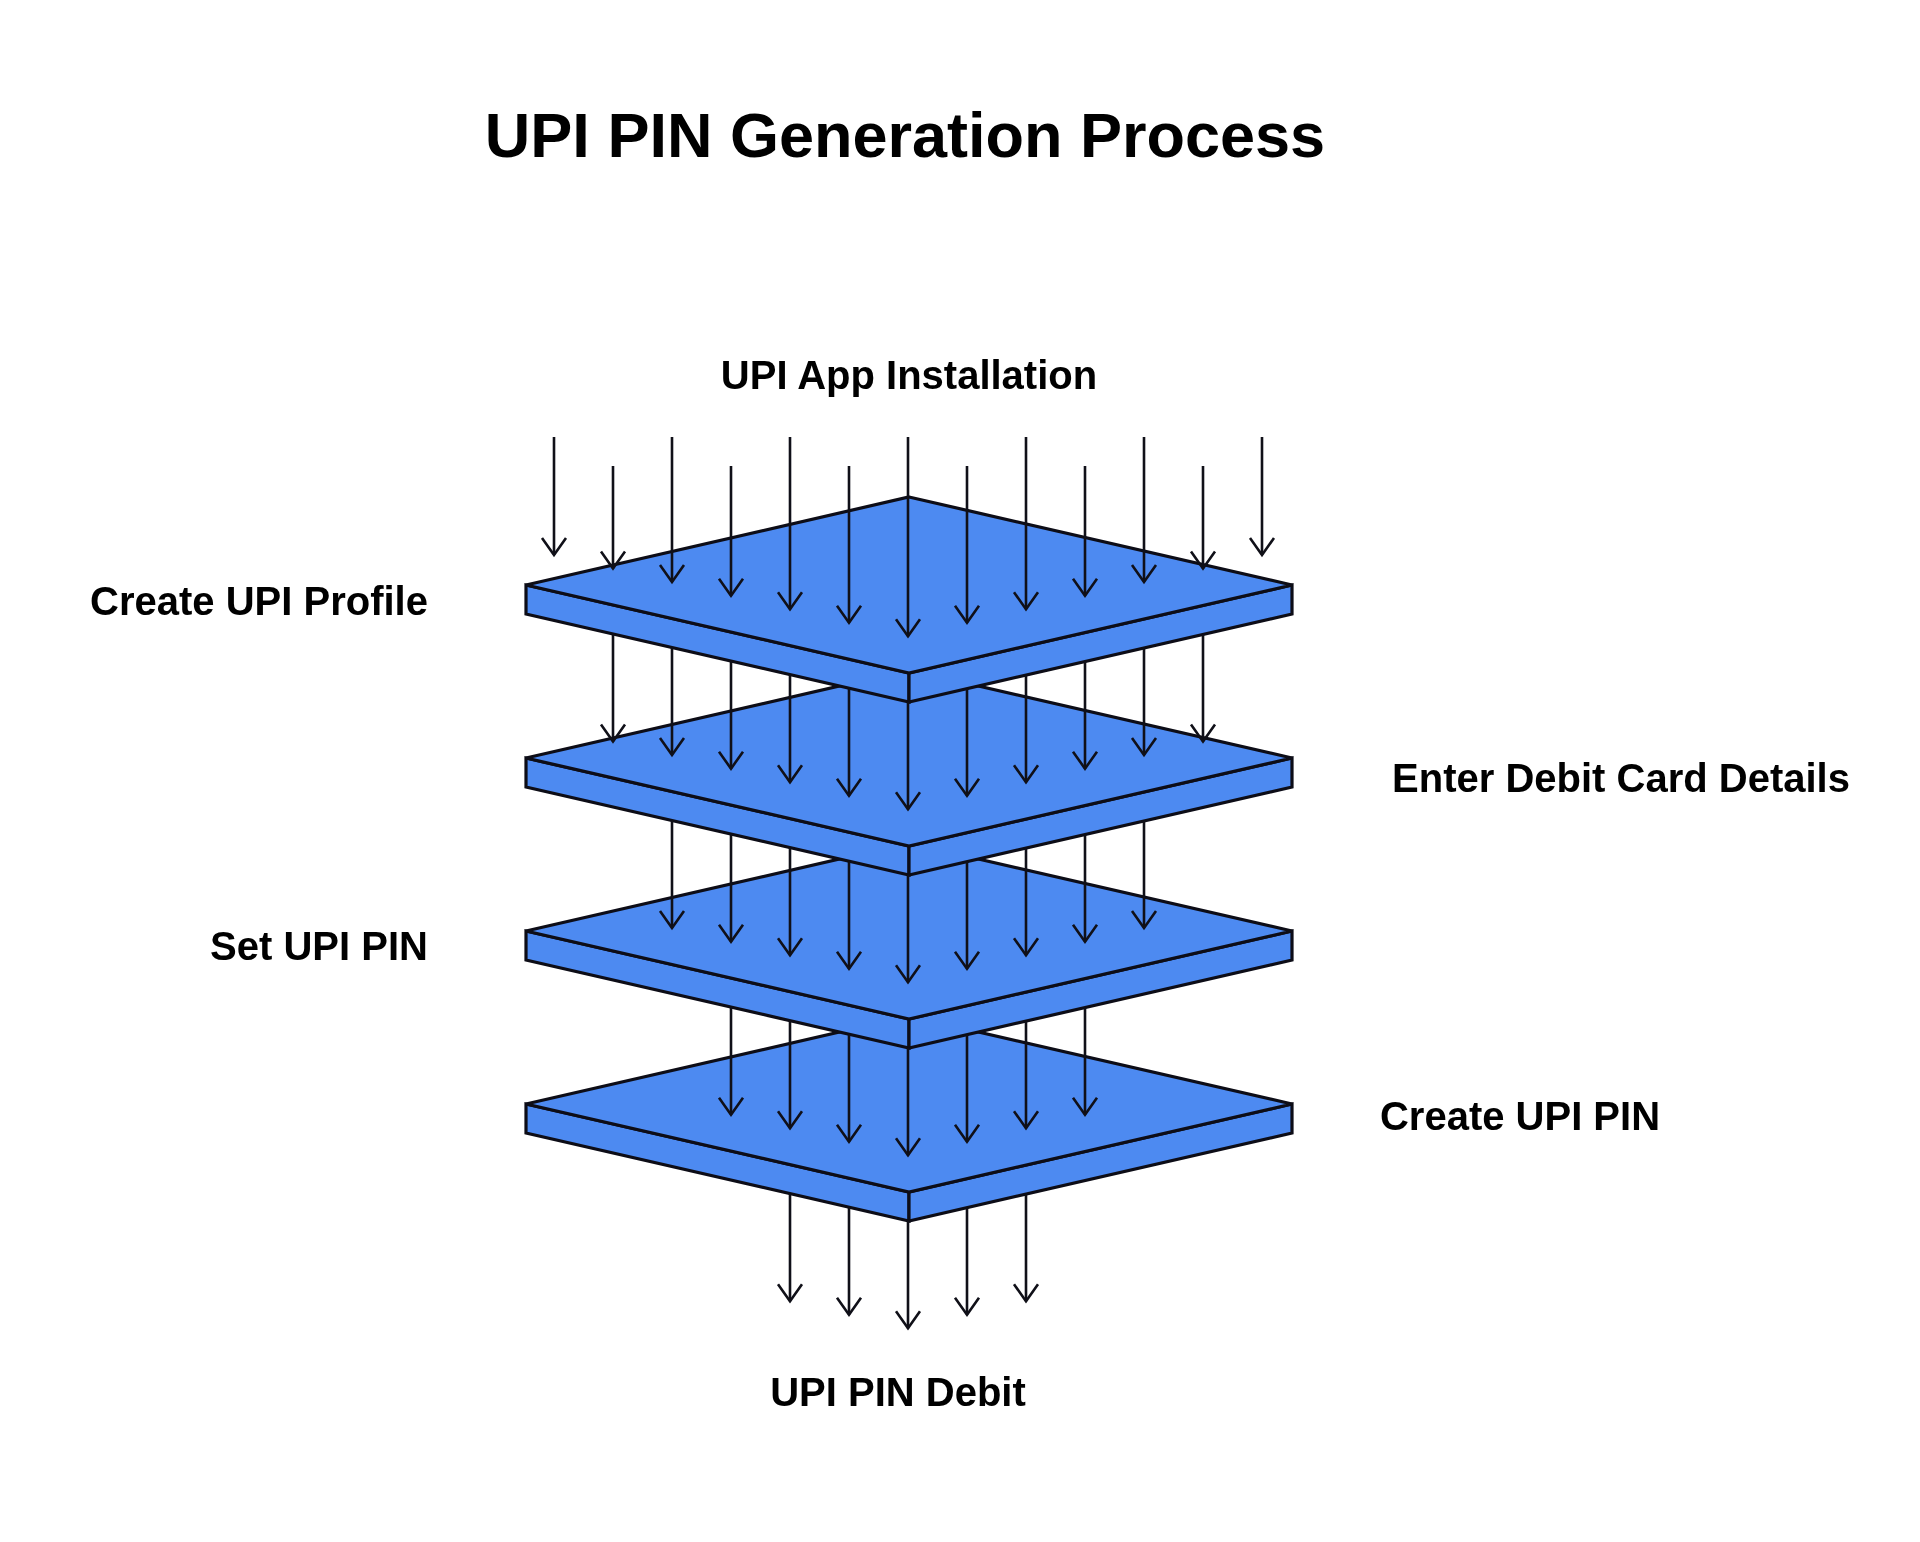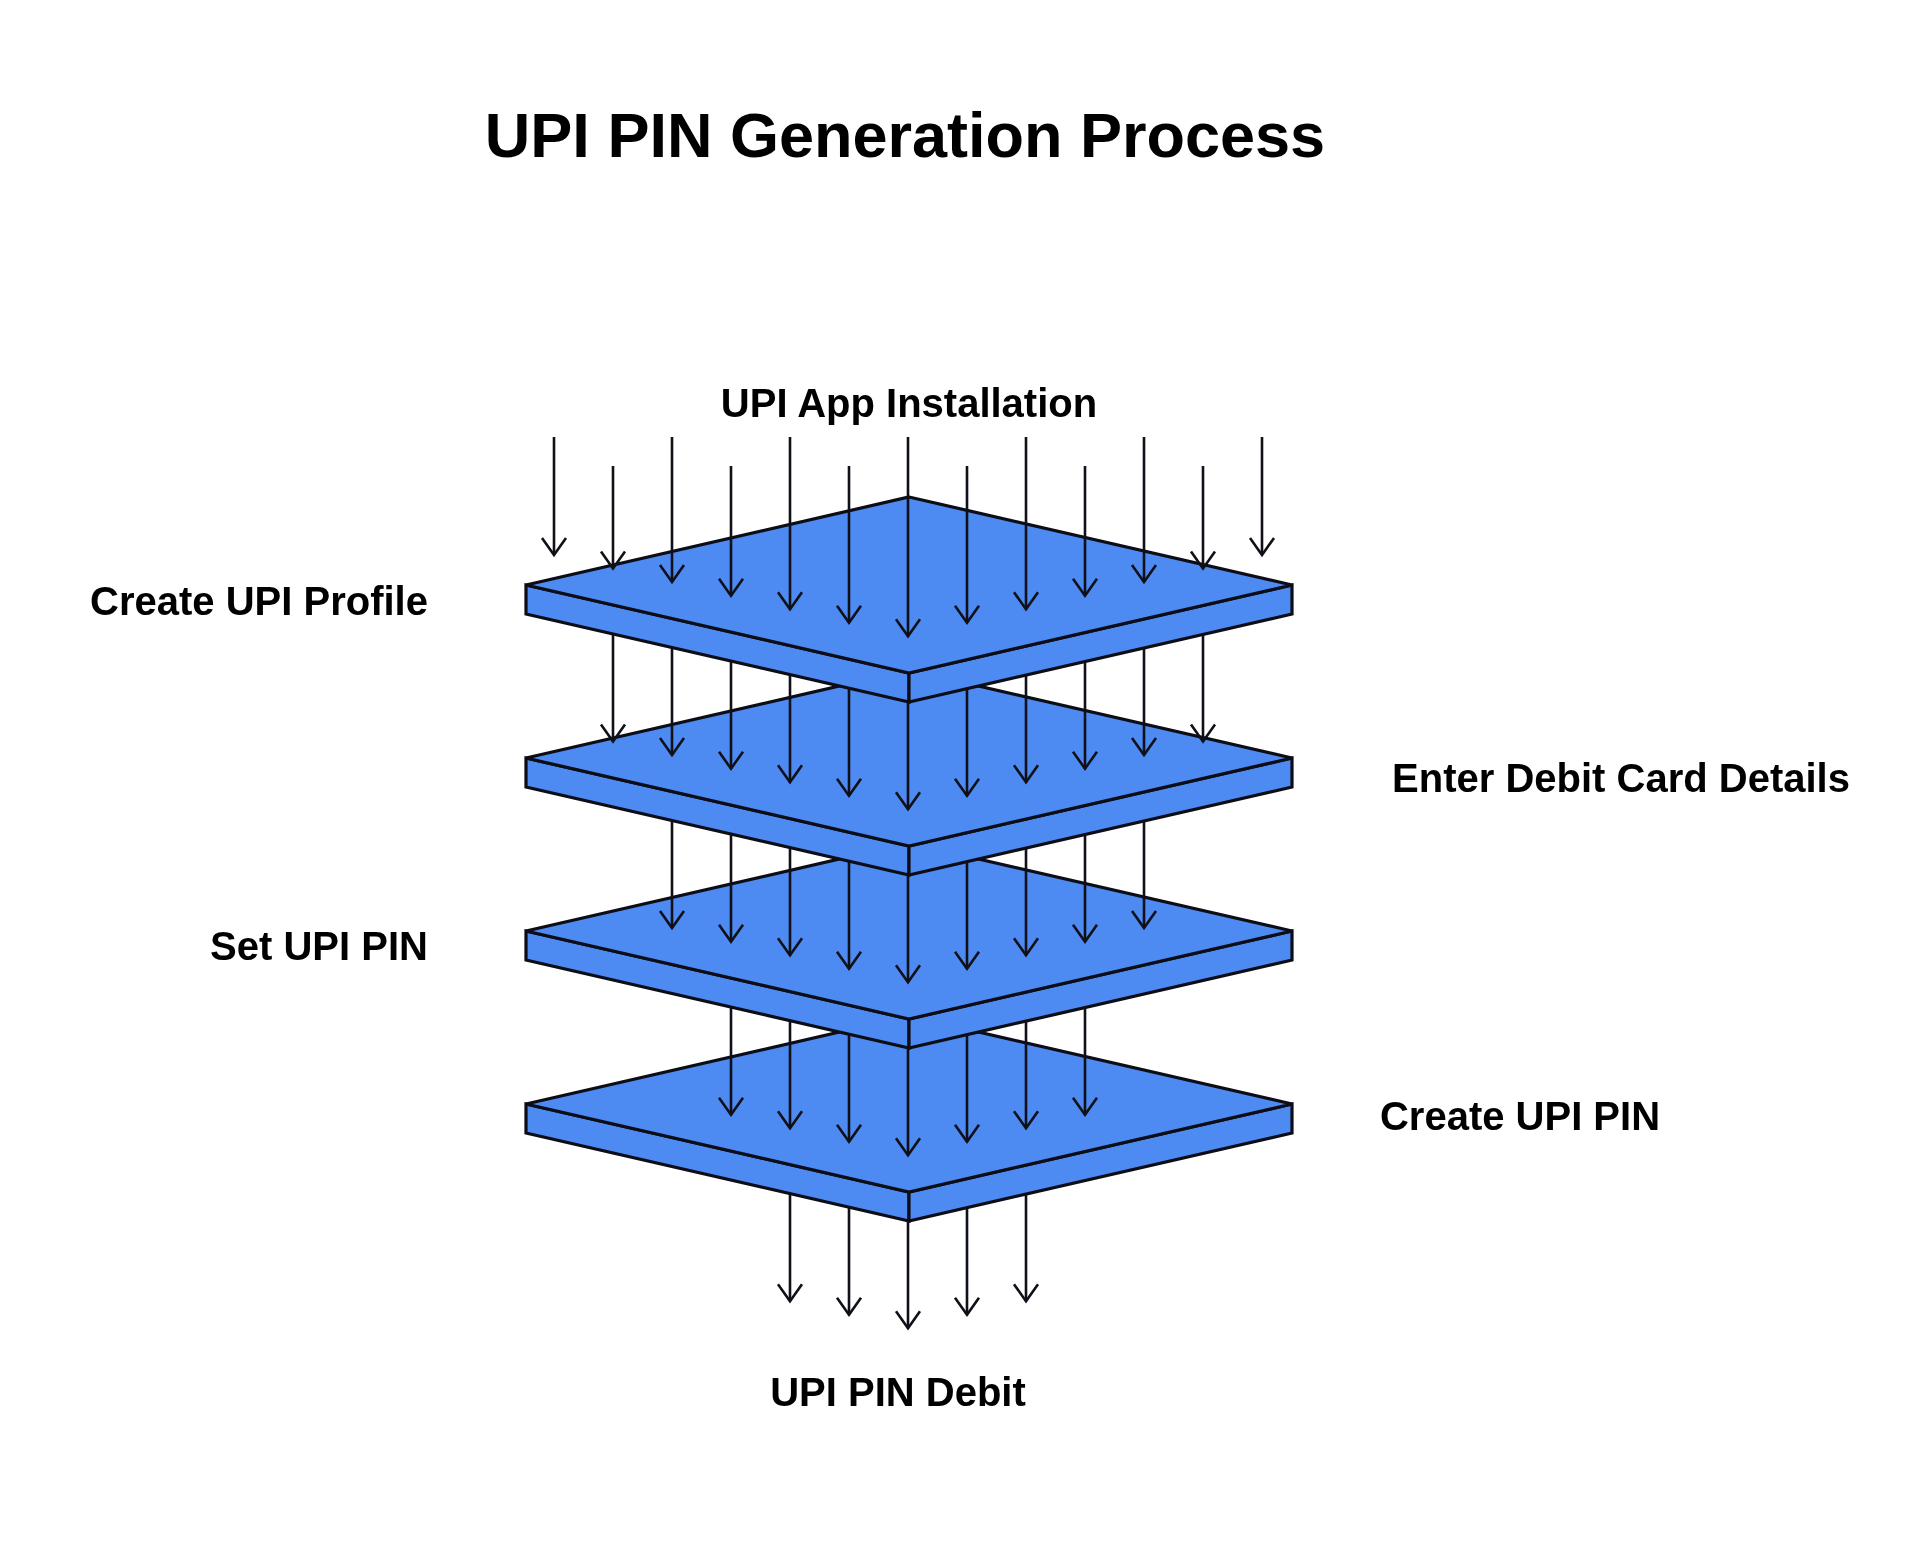--- a/index.html
+++ b/index.html
@@ -34,21 +34,21 @@
     letter-spacing: 0px;
     margin-top: 32px;
   }
   .step-label {
     position: absolute;
     transform: translate(-50%, -50%);
     font-size: 40px;
     font-weight: bold;
     white-space: nowrap;
   }
-  #lbl-start { left: 909px;  top: 375px; margin-top: 28px;  }
+  #lbl-start { left: 909px;  top: 375px;  }
   #lbl-layer1 { left: 259px;  top: 601px;  }
   #lbl-layer2 { left: 1621px; top: 778px;  }
   #lbl-layer3 { left: 319px;  top: 946px; text-align: right;  }
   #lbl-layer4 { left: 1520px; top: 1116px; }
   #lbl-end   { left: 898px;  top: 1392px; }
 </style>
 </head>
 <body style="background: rgb(255, 255, 255);">
 
 <div class="canvas" style="color: rgb(0, 0, 0);">

